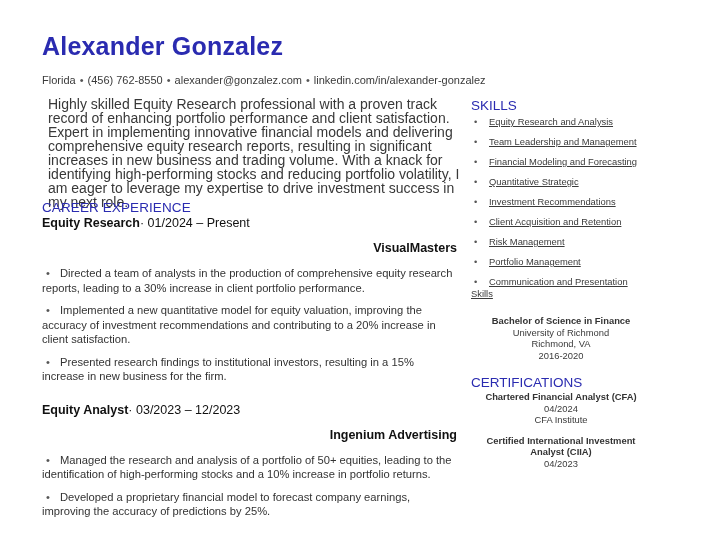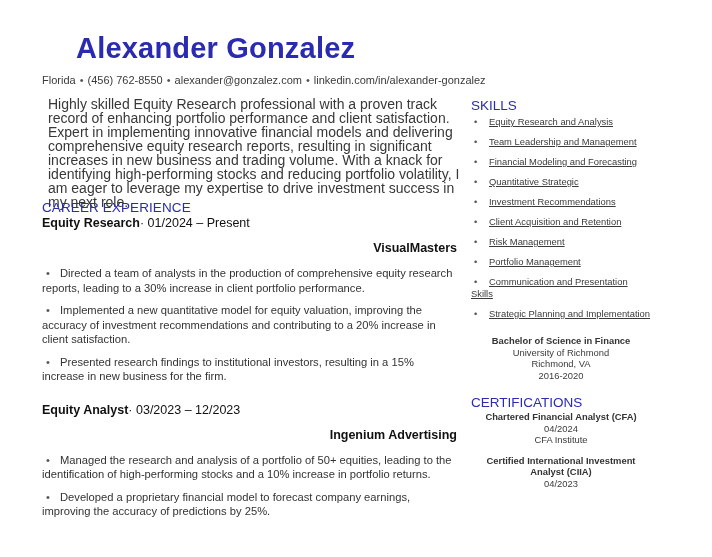--- a/index.html
+++ b/index.html
@@ -5,23 +5,22 @@
     * { margin: 0; padding: 0; box-sizing: border-box; }
     html, body {
       width: 712px; height: 557px; overflow: hidden;
       background: #ffffff;
       font-family: "Liberation Sans", "DejaVu Sans", sans-serif;
       color: #333333;
     }
     .page { position: relative; width: 712px; height: 557px; }
     .name {
       position: absolute; left: 42px; top: 32px;
-      font-size: 29px; font-weight: bold; color: #2a2bb0;
+      font-size: 25px; font-weight: bold; color: #2a2bb0;
       letter-spacing: 0.2px;
-      margin-left: 34px;
     }
     .contact {
       position: absolute; left: 42px; top: 74px;
       font-size: 11px; color: #3a3a3a;
       white-space: nowrap;
     }
     .contact .sep { margin: 0 4px; color: #555; }
     .summary {
       position: absolute; left: 48px; top: 97px; width: 415px;
       font-size: 14px; line-height: 14px; color: #383838;
@@ -98,21 +97,20 @@
     <ul class="skills">
       <li><span class="dot">•</span><span>Equity Research and Analysis</span></li>
       <li><span class="dot">•</span><span>Team Leadership and Management</span></li>
       <li><span class="dot">•</span><span>Financial Modeling and Forecasting</span></li>
       <li><span class="dot">•</span><span>Quantitative Strategic</span></li>
       <li><span class="dot">•</span><span>Investment Recommendations</span></li>
       <li><span class="dot">•</span><span>Client Acquisition and Retention</span></li>
       <li><span class="dot">•</span><span>Risk Management</span></li>
       <li><span class="dot">•</span><span>Portfolio Management</span></li>
       <li><span class="dot">•</span><span>Communication and Presentation Skills</span></li>
-      <li><span class="dot">•</span><span>Strategic Planning and Implementation</span></li>
     </ul>
 
     <div class="edu">
       <div class="edu-line b">Bachelor of Science in Finance</div>
       <div class="edu-line">University of Richmond</div>
       <div class="edu-line">Richmond, VA</div>
       <div class="edu-line">2016-2020</div>
     </div>
 
     <div class="certs">

